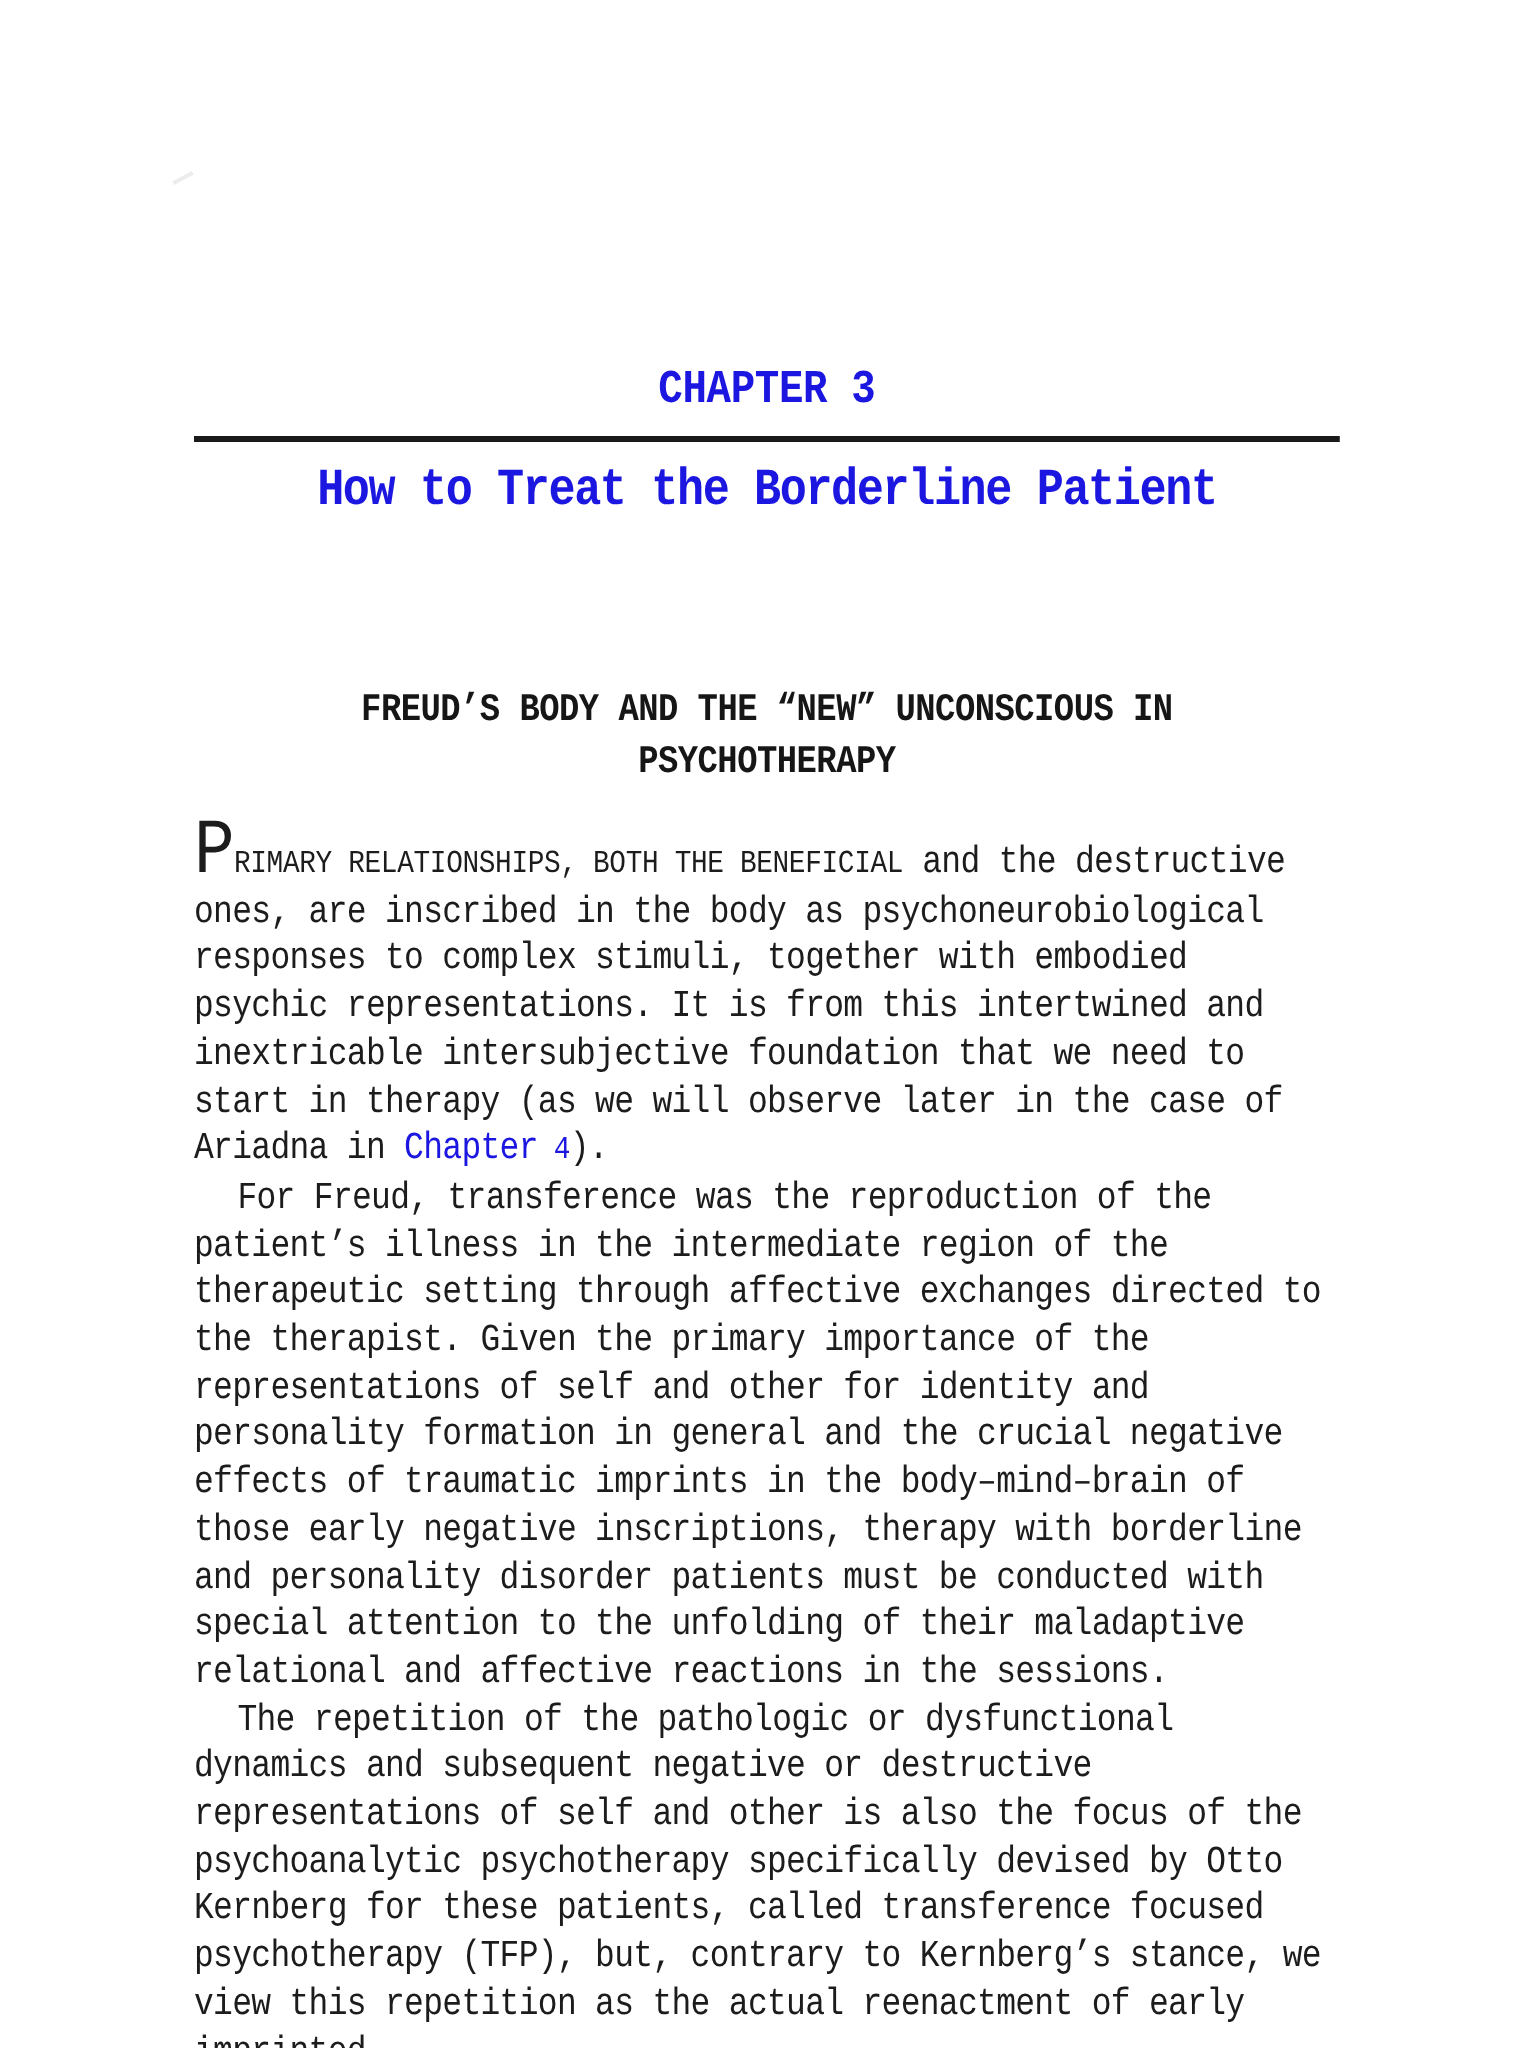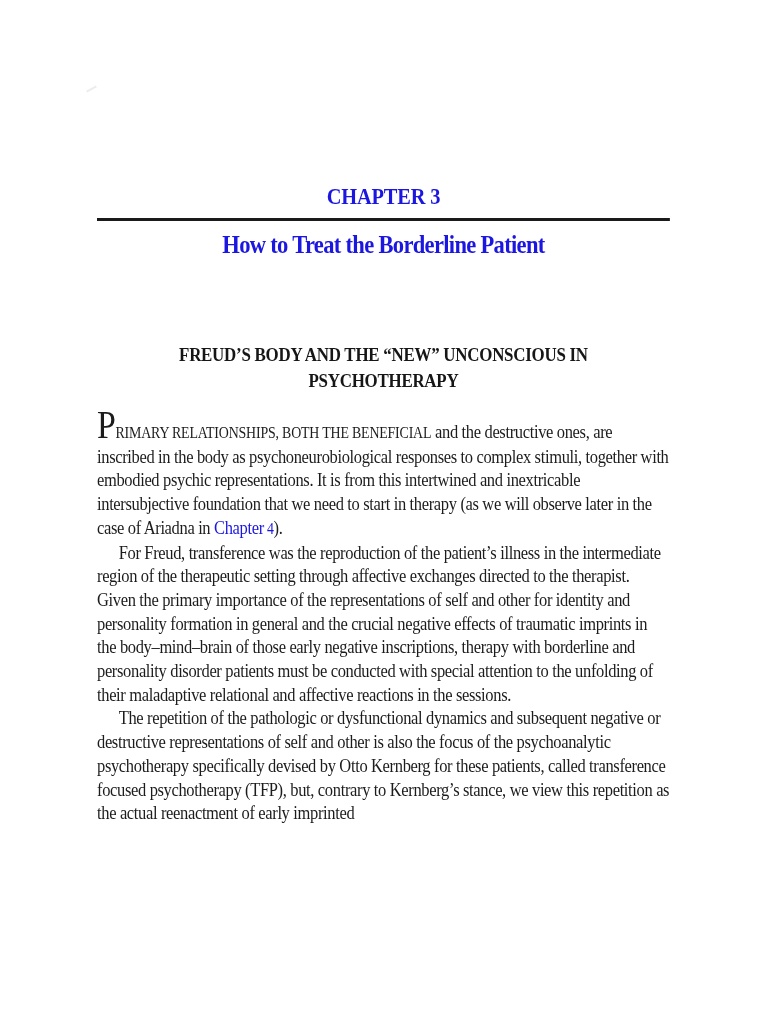--- a/index.html
+++ b/index.html
@@ -6,21 +6,21 @@
     margin: 0;
     padding: 0;
     background: #ffffff;
   }
   .page {
     position: relative;
     width: 768px;
     height: 1024px;
     background: #ffffff;
     overflow: hidden;
-    font-family: Liberation Serif, serif;
+    font-family: Liberation Mono, monospace;
   }
   .scan-mark {
     position: absolute;
     left: 86px;
     top: 88px;
     width: 11px;
     height: 2px;
     background: #ececec;
     transform: rotate(-28deg);
   }

